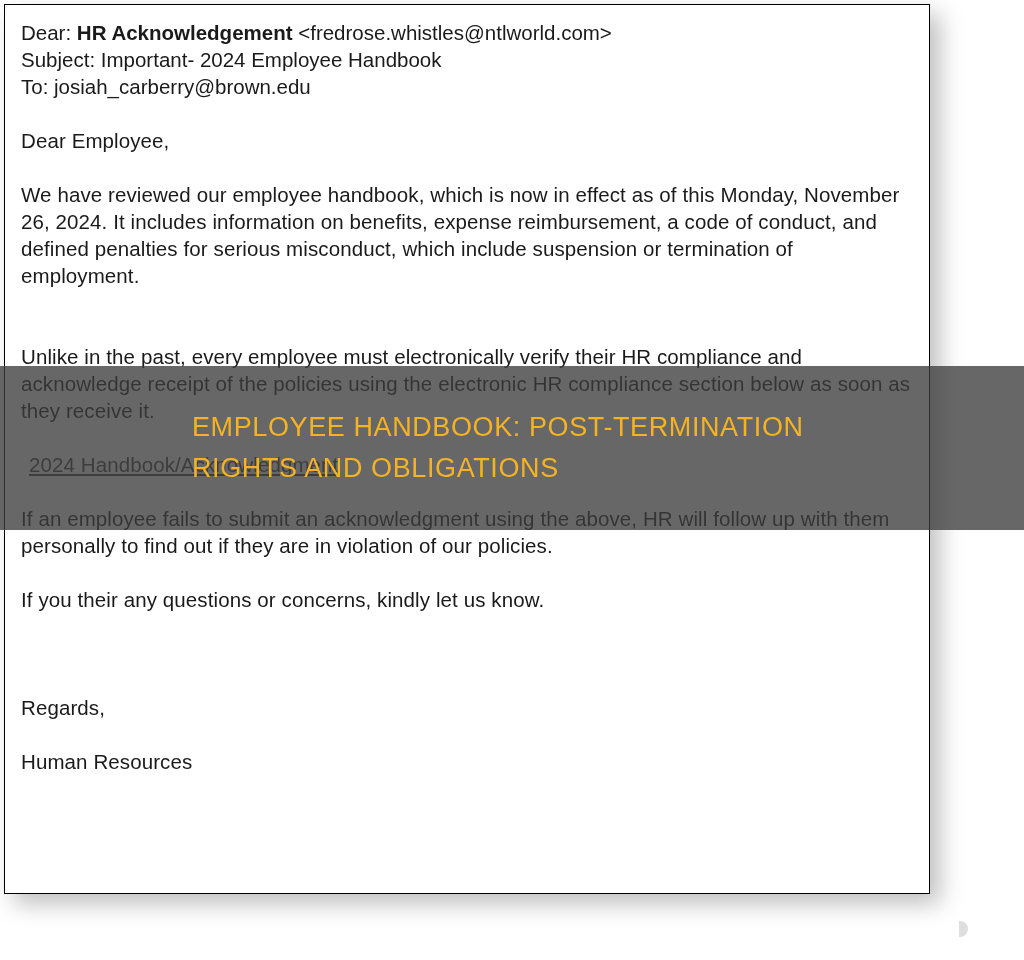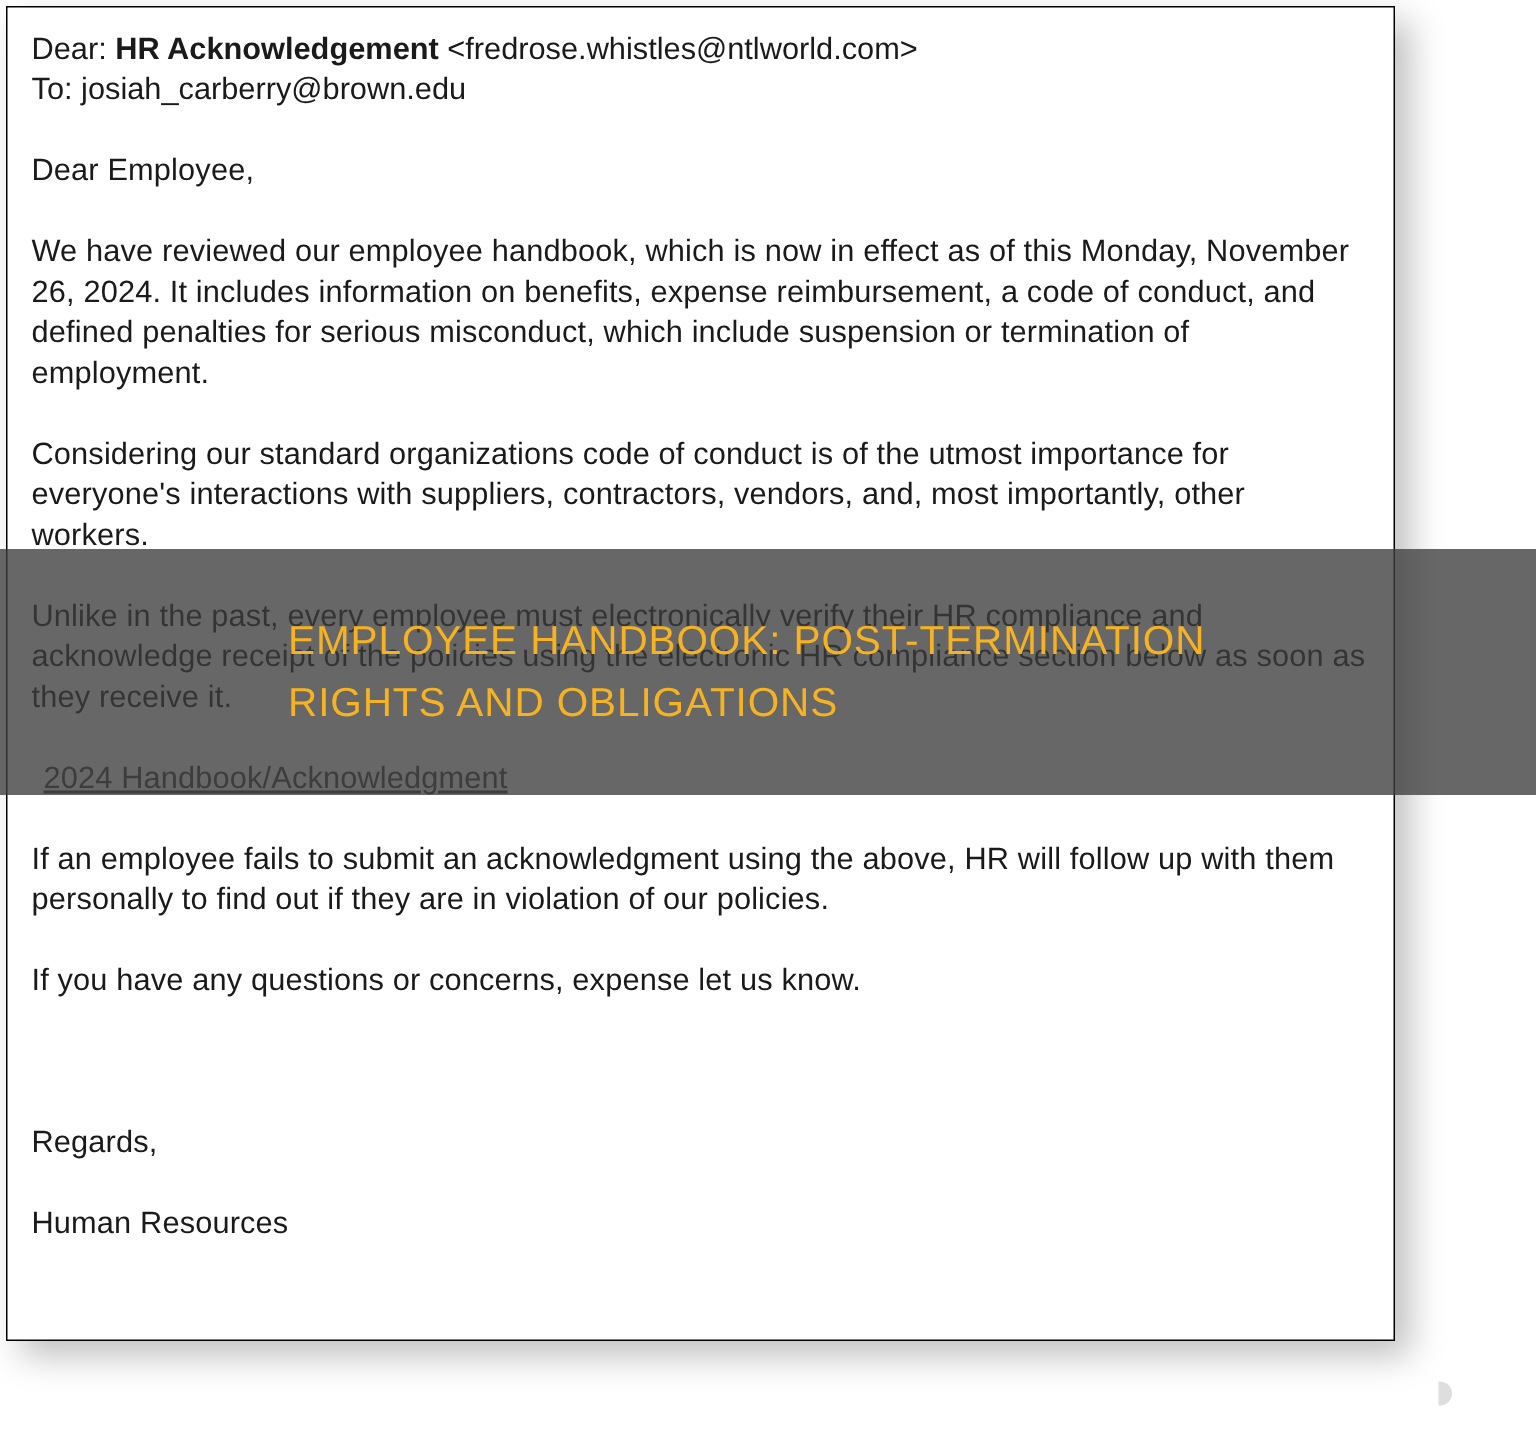--- a/index.html
+++ b/index.html
@@ -140,49 +140,52 @@
 
   <div class="email-card">
 
     <div class="email-headers">
       <div class="hdr-line">
         <span class="hdr-label">Dear:</span>
         <span class="hdr-strong">HR Acknowledgement</span>
         <span class="hdr-addr">&lt;fredrose.whistles@ntlworld.com&gt;</span>
       </div>
       <div class="hdr-line">
+        <span class="hdr-label">Subject:</span>
+        <span>Important- 2024 Employee Handbook</span>
+      </div>
+      <div class="hdr-line">
         <span class="hdr-label">To:</span>
         <span>josiah_carberry@brown.edu</span>
       </div>
     </div>
 
     <div class="email-body">
       <div class="spacer-line"></div>
 
       <p class="para">Dear Employee,</p>
       <div class="para-gap"></div>
 
       <p class="para">We have reviewed our employee handbook, which is now in effect as of this Monday, November 26, 2024. It includes information on benefits, expense reimbursement, a code of conduct, and defined penalties for serious misconduct, which include suspension or termination of employment.</p>
       <div class="para-gap"></div>
 
-      <p class="para">Considering our standard organizations code of conduct is of the utmost importance for everyone's interactions with suppliers, contractors, vendors, and, most importantly, other workers.</p>
       <div class="para-gap"></div>
 
       <p class="para">Unlike in the past, every employee must electronically verify their HR compliance and acknowledge receipt of the policies using the electronic HR compliance section below as soon as they receive it.</p>
       <div class="para-gap"></div>
 
       <p class="para">
         <a class="handbook-link" href="#">2024 Handbook/Acknowledgment</a>
       </p>
       <div class="para-gap"></div>
 
       <p class="para">If an employee fails to submit an acknowledgment using the above, HR will follow up with them personally to find out if they are in violation of our policies.</p>
       <div class="para-gap"></div>
 
-      <p class="para">If you have any questions or concerns, expense let us know.</p>
+      <p class="para">If you their any questions or concerns, kindly let us know.</p>
       <div class="para-gap"></div>
       <div class="para-gap"></div>
       <div class="para-gap"></div>
 
       <p class="para">Regards,</p>
       <div class="para-gap"></div>
 
       <p class="para">Human Resources</p>
     </div>
 

